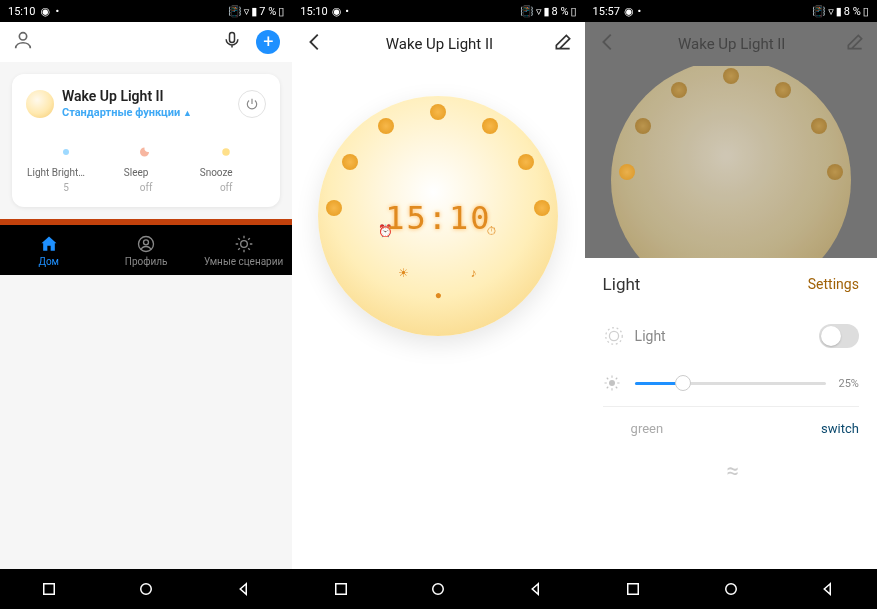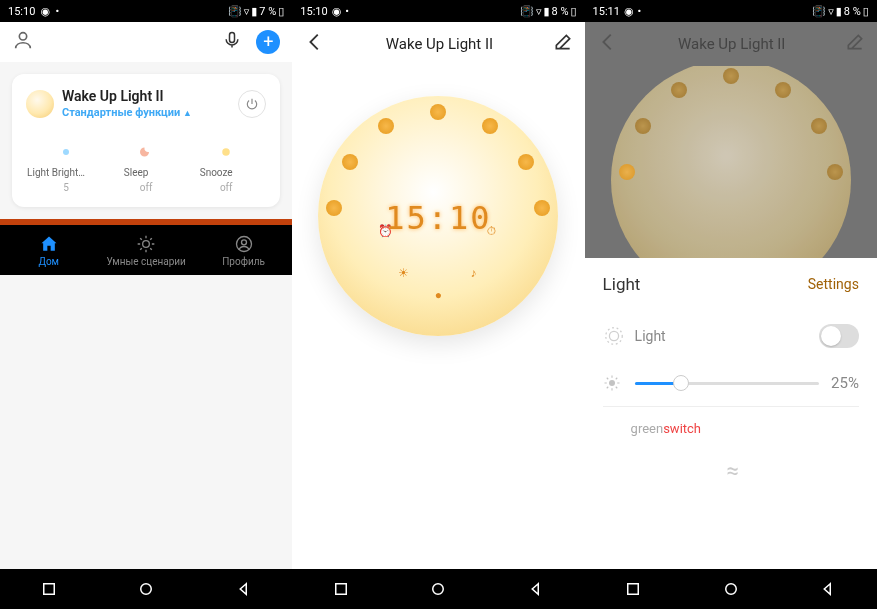--- a/index.html
+++ b/index.html
@@ -66,24 +66,24 @@
 .row .rlbl{font-size:14px;color:#888;flex:1;}
 .toggle{width:40px;height:24px;border-radius:12px;background:#ddd;position:relative;}
 .toggle .knob{width:20px;height:20px;border-radius:50%;background:#fff;position:absolute;top:2px;left:2px;box-shadow:0 1px 2px rgba(0,0,0,.2);}
 .toggle.on{background:#4cd964;}
 .toggle.on .knob{left:18px;}
 .slider-row{display:flex;align-items:center;padding:14px 0;}
 .slider-row .sic{width:18px;height:18px;opacity:.5;margin-right:14px;}
 .slider{flex:1;height:3px;background:#ddd;position:relative;border-radius:2px;}
 .slider .fill{position:absolute;height:100%;background:#1e90ff;left:0;width:25%;border-radius:2px;}
 .slider .thumb{position:absolute;width:16px;height:16px;background:#fff;border:1px solid #ccc;border-radius:50%;top:-7px;left:25%;margin-left:-8px;}
-.slider-row .pct{font-size:15px;color:#888;margin-left:12px;}
-.bottom-row{display:flex;justify-content:flex-start;padding:14px 0;font-size:13px;}
+.slider-row .pct{font-size:11px;color:#888;margin-left:12px;}
+.bottom-row{display:flex;justify-content:space-between;padding:14px 0;font-size:13px;}
 .bottom-row .cl{color:#aaa;padding-left:28px;}
-.bottom-row .sw{color:#ef4444;}
+.bottom-row .sw{color:#0c4a6e;}
 .divider{height:1px;background:#eee;}
 .expand{text-align:center;padding:8px 0;color:#ccc;font-size:22px;letter-spacing:-4px;}
 </style>
 </head>
 <body>
 
 <div class="screen s1">
   <div class="statusbar">
     <div class="sb-left">
         <span>15:10</span>
@@ -148,33 +148,33 @@
     </div>
   </div>
   <div class="bottom-tabs">
     <div class="btab active">
       <svg viewBox="0 0 24 24" fill="#1e90ff">
           <path d="M12 3l9 8h-2v9h-5v-6h-4v6H5v-9H3z"></path>
         </svg>
       <span>Дом</span>
     </div>
     <div class="btab">
+      <svg viewBox="0 0 24 24" fill="none" stroke="#888" stroke-width="1.6">
+          <circle cx="12" cy="12" r="9"></circle>
+          <circle cx="12" cy="10" r="3"></circle>
+          <path d="M6 19c1-3 4-4 6-4s5 1 6 4"></path>
+        </svg>
+      <span>Профиль</span>
+    </div>
+    <div class="btab">
       <span class="tico"><svg viewBox="0 0 24 24" fill="none" stroke="#888" stroke-width="1.6">
             <circle cx="12" cy="12" r="4"></circle>
             <path d="M12 2v3M12 19v3M2 12h3M19 12h3M5 5l2 2M17 17l2 2M5 19l2-2M17 7l2-2"></path>
           </svg></span>
       <span>Умные сценарии</span>
-    </div>
-    <div class="btab">
-      <svg viewBox="0 0 24 24" fill="none" stroke="#888" stroke-width="1.6">
-          <circle cx="12" cy="12" r="9"></circle>
-          <circle cx="12" cy="10" r="3"></circle>
-          <path d="M6 19c1-3 4-4 6-4s5 1 6 4"></path>
-        </svg>
-      <span>Профиль</span>
     </div>
   </div>
   <div class="navbar">
     <span class="nb-btn">
         <svg viewBox="0 0 24 24" fill="none" stroke="#fff" stroke-width="2">
           <rect x="5" y="5" width="14" height="14"></rect>
         </svg>
       </span>
     <span class="nb-btn">
         <svg viewBox="0 0 24 24" fill="none" stroke="#fff" stroke-width="2">
@@ -243,21 +243,21 @@
         <svg viewBox="0 0 24 24" fill="none" stroke="#fff" stroke-width="2">
           <path d="M15 5l-8 7 8 7z"></path>
         </svg>
       </span>
   </div>
 </div>
 
 <div class="screen s3">
   <div class="statusbar">
     <div class="sb-left">
-        <span>15:11</span>
+        <span>15:57</span>
         <span>◉</span>
         <span>•</span>
       </div>
     <div class="sb-right">
         <span>📳</span>
         <span>▿</span>
         <span>▮</span>
         <span>8 %</span>
         <span>▯</span>
       </div>

